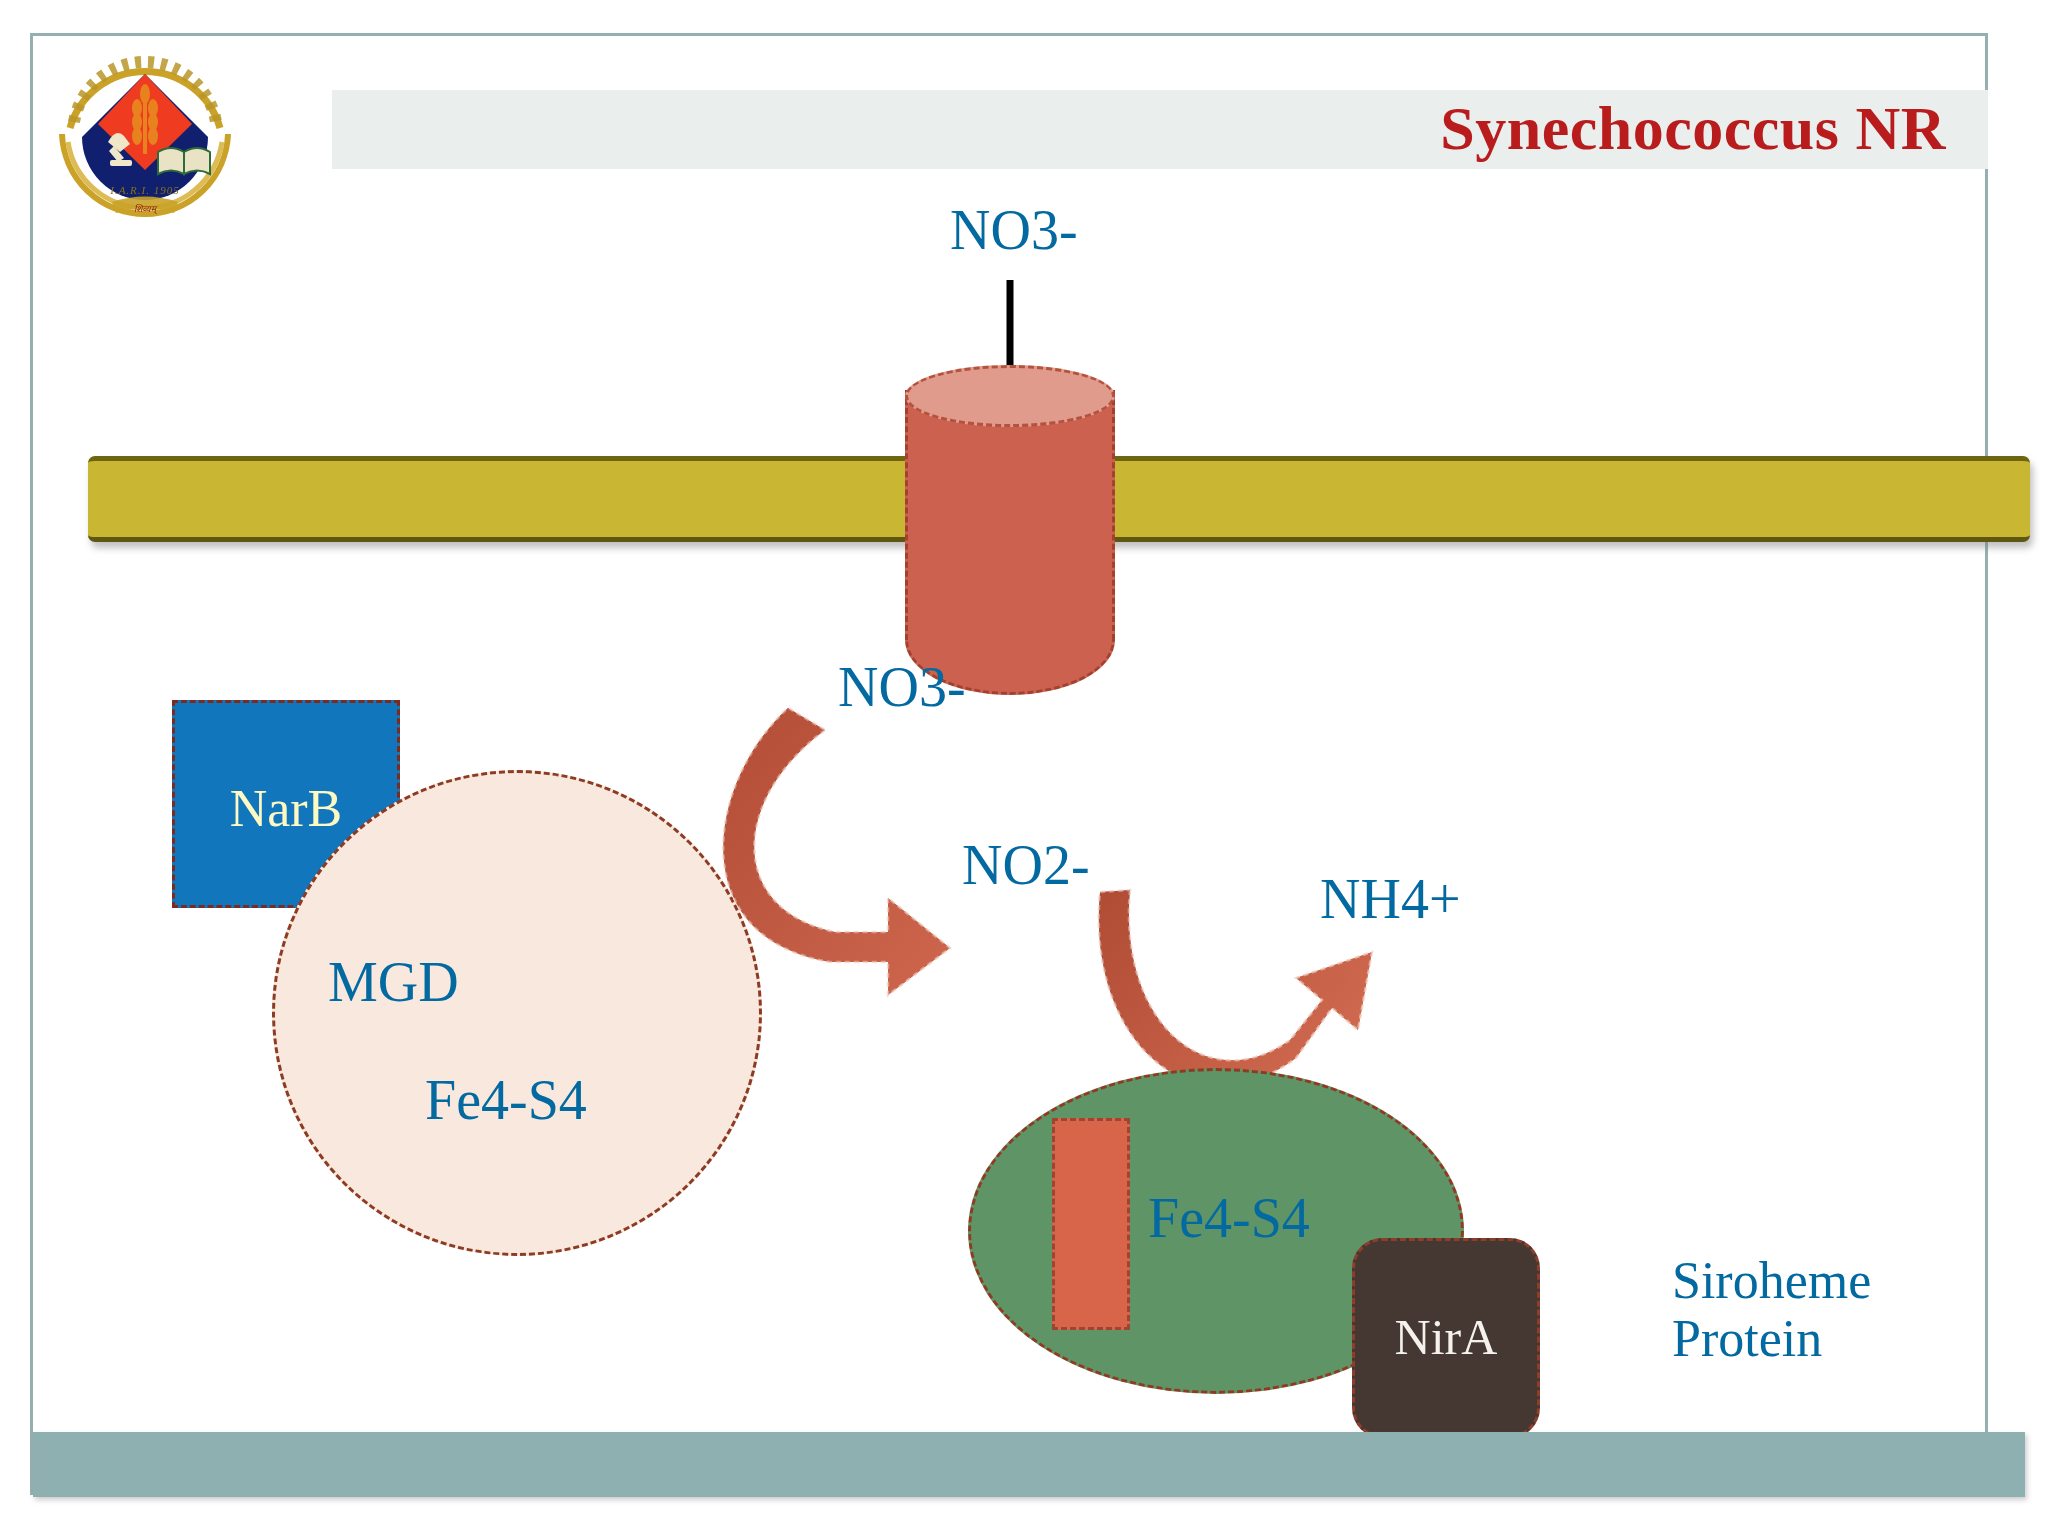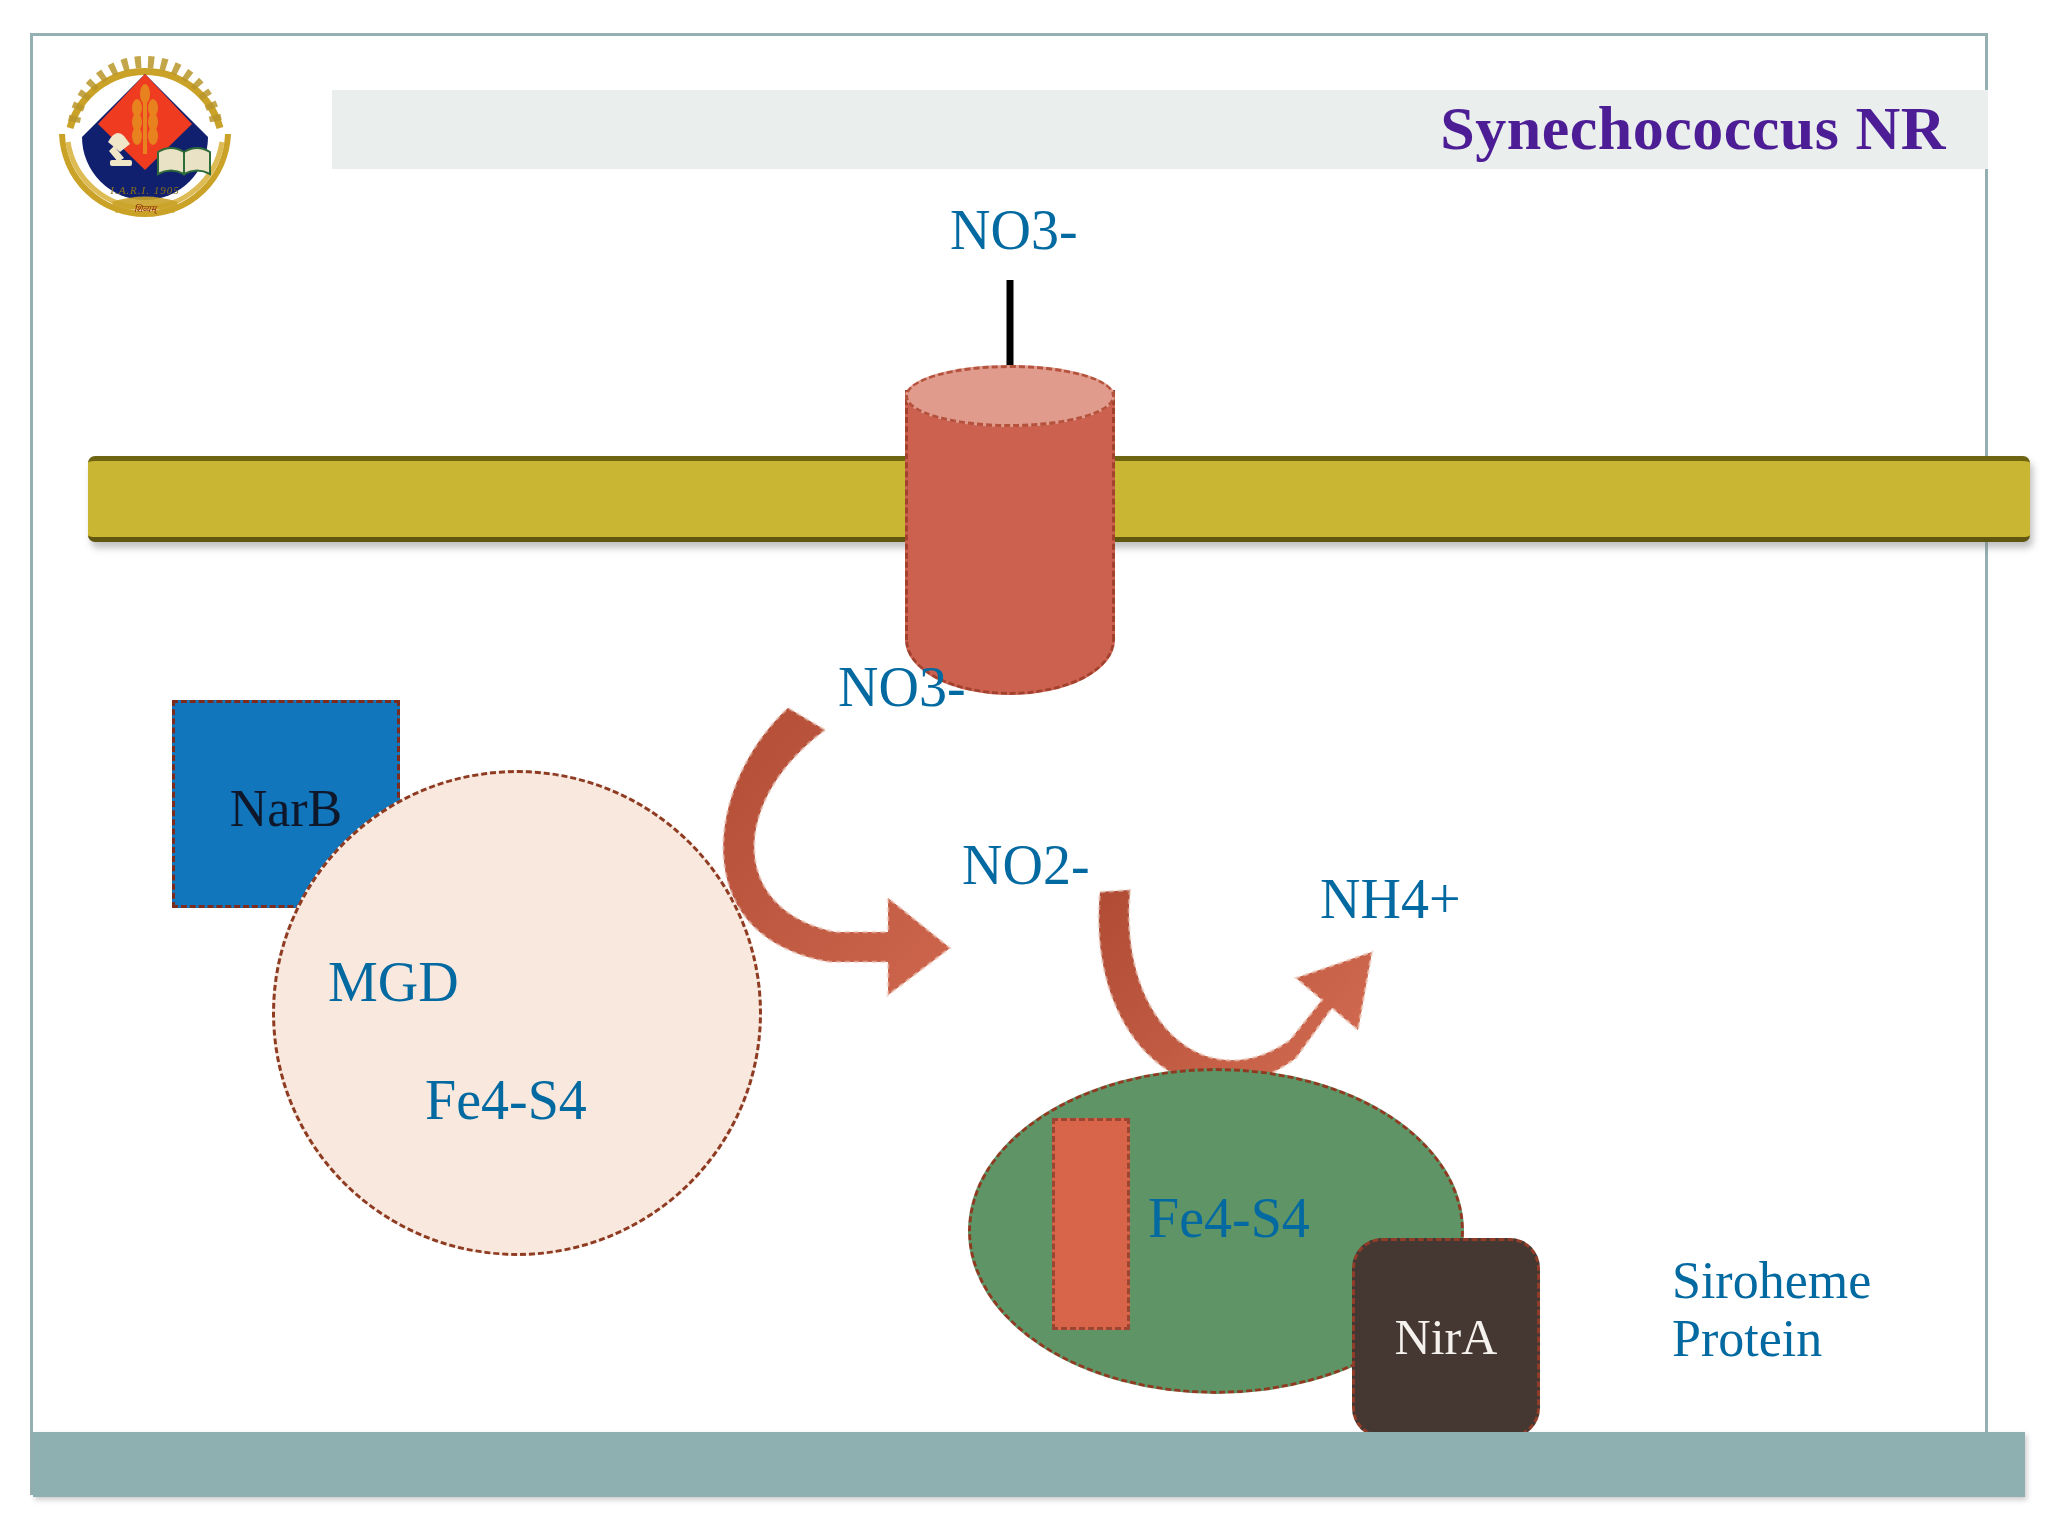--- a/index.html
+++ b/index.html
@@ -53,21 +53,21 @@
     height: 79px;
     background: #eaeeed;
   }
   .title-text {
     position: absolute;
     right: 42px;
     top: 50%;
     transform: translateY(-52%);
     font-size: 62px;
     font-weight: bold;
-    color: #4c1d95;
+    color: #b91c1c;
     letter-spacing: 0.5px;
     white-space: nowrap;
     font-family: "Liberation Serif", "DejaVu Serif", serif;
     text-align: center;
   }
 
   
   .membrane {
     position: absolute;
     left: 88px;
@@ -160,21 +160,21 @@
     border: 3px dashed #7d2b1c;
     box-sizing: border-box;
   }
   .narb-label {
     position: absolute;
     left: 0; right: 0;
     top: 52%;
     transform: translateY(-50%);
     text-align: center;
     font-size: 52px;
-    color: #0f172a;
+    color: #fef9c3;
   }
 
   
   .mgd {
     position: absolute;
     left: 272px;
     top: 770px;
     width: 490px;
     height: 486px;
     background: #f8e8de;

